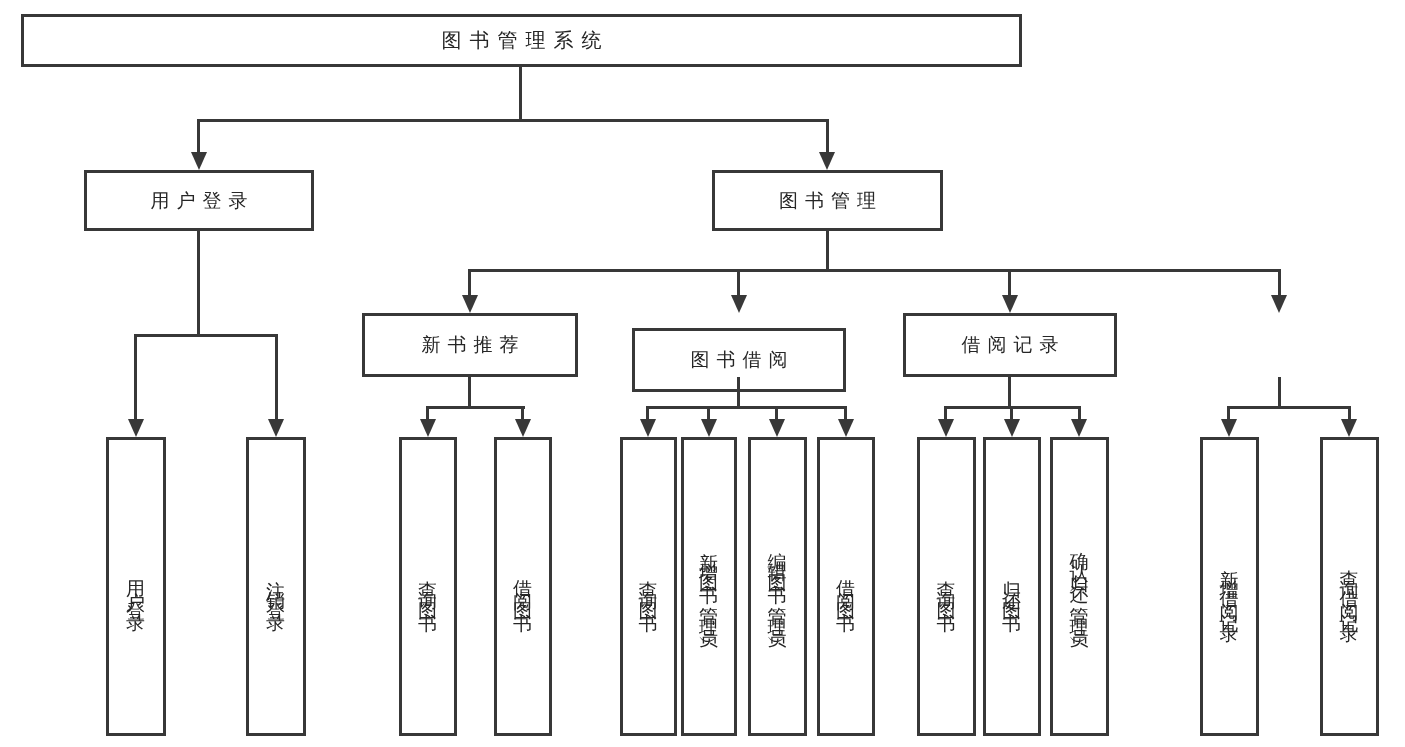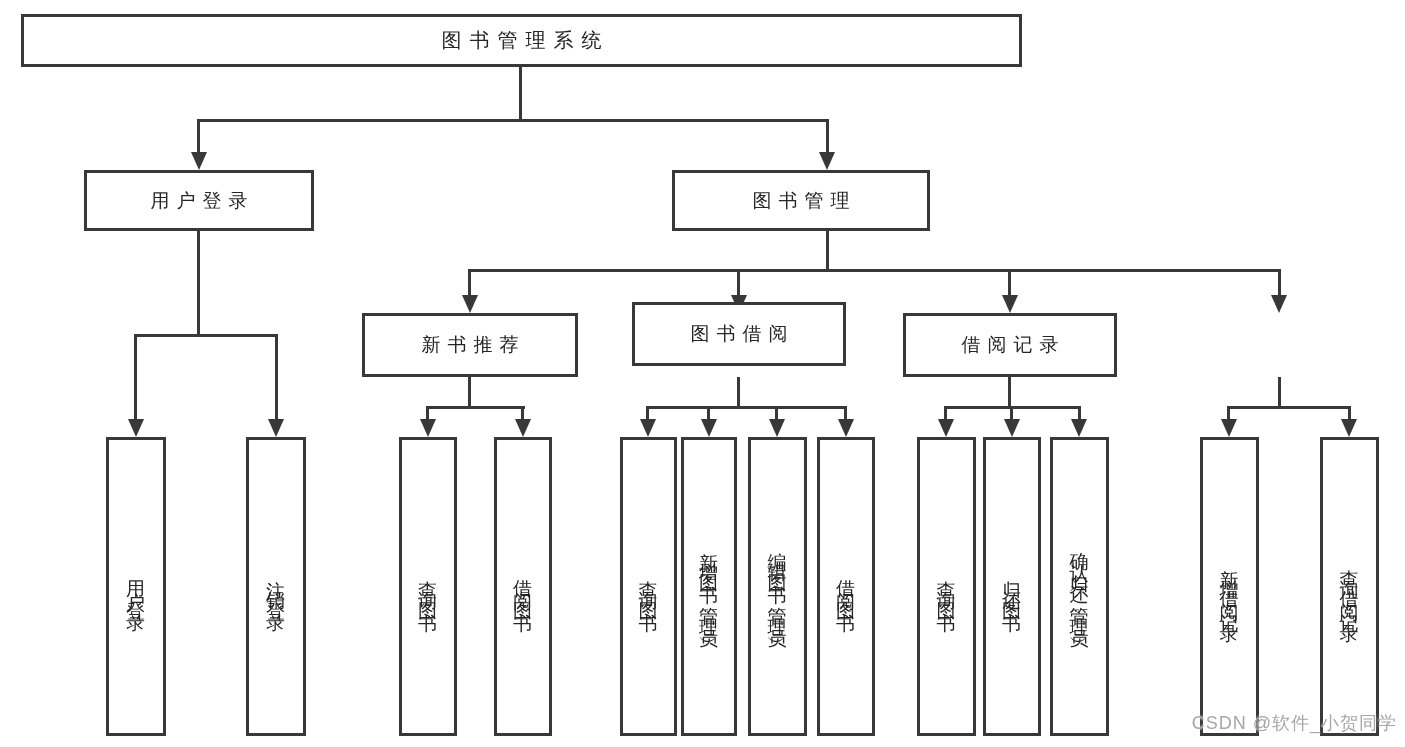--- a/index.html
+++ b/index.html
@@ -75,21 +75,21 @@
   <div class="vline" style="left:519px;top:67px;height:54px"></div>
   <div class="hline" style="left:197px;top:119px;width:632px"></div>
   <div class="vline" style="left:197px;top:119px;height:35px"></div>
   <div class="vline" style="left:826px;top:119px;height:35px"></div>
   <div class="arrow" style="left:191px;top:152px"></div>
   <div class="arrow" style="left:819px;top:152px"></div>
 
   <div class="node h" style="left:84px;top:170px;width:230px;height:61px">
     <span>用户登录</span>
   </div>
-  <div class="node h" style="left:672px;top:170px;width:258px;height:61px">
+  <div class="node h" style="left:712px;top:170px;width:231px;height:61px">
     <span>图书管理</span>
   </div>
 
   <div class="vline" style="left:197px;top:231px;height:106px"></div>
   <div class="hline" style="left:134px;top:334px;width:144px"></div>
   <div class="vline" style="left:134px;top:334px;height:87px"></div>
   <div class="vline" style="left:275px;top:334px;height:87px"></div>
   <div class="arrow" style="left:128px;top:419px"></div>
   <div class="arrow" style="left:268px;top:419px"></div>
 
@@ -100,21 +100,21 @@
   <div class="vline" style="left:1008px;top:269px;height:28px"></div>
   <div class="vline" style="left:1278px;top:269px;height:28px"></div>
   <div class="arrow" style="left:462px;top:295px"></div>
   <div class="arrow" style="left:731px;top:295px"></div>
   <div class="arrow" style="left:1002px;top:295px"></div>
   <div class="arrow" style="left:1271px;top:295px"></div>
 
   <div class="node h" style="left:362px;top:313px;width:216px;height:64px">
     <span>新书推荐</span>
   </div>
-  <div class="node h" style="left:632px;top:302px;width:214px;height:64px">
+  <div class="node h" style="left:632px;top:328px;width:214px;height:64px">
     <span>图书借阅</span>
   </div>
   <div class="node h" style="left:903px;top:313px;width:214px;height:64px">
     <span>借阅记录</span>
   </div>
 
   <div class="vline" style="left:468px;top:377px;height:32px"></div>
   <div class="hline" style="left:426px;top:406px;width:99px"></div>
   <div class="vline" style="left:426px;top:406px;height:15px"></div>
   <div class="vline" style="left:521px;top:406px;height:15px"></div>
@@ -185,15 +185,14 @@
     <span>确认归还（管理员）</span>
   </div>
 
   <div class="node v" style="left:1200px;top:437px;width:59px;height:299px">
     <span>新增借阅记录</span>
   </div>
   <div class="node v" style="left:1320px;top:437px;width:59px;height:299px">
     <span>查询借阅记录</span>
   </div>
 
-  <div class="watermark">CSDN @软件_小贺同学</div>
 
 </div>
 
 </body></html>

